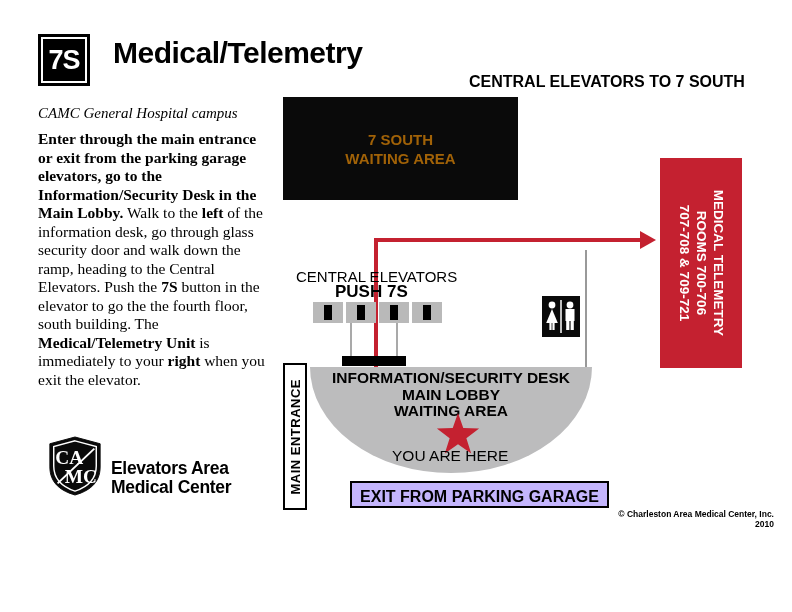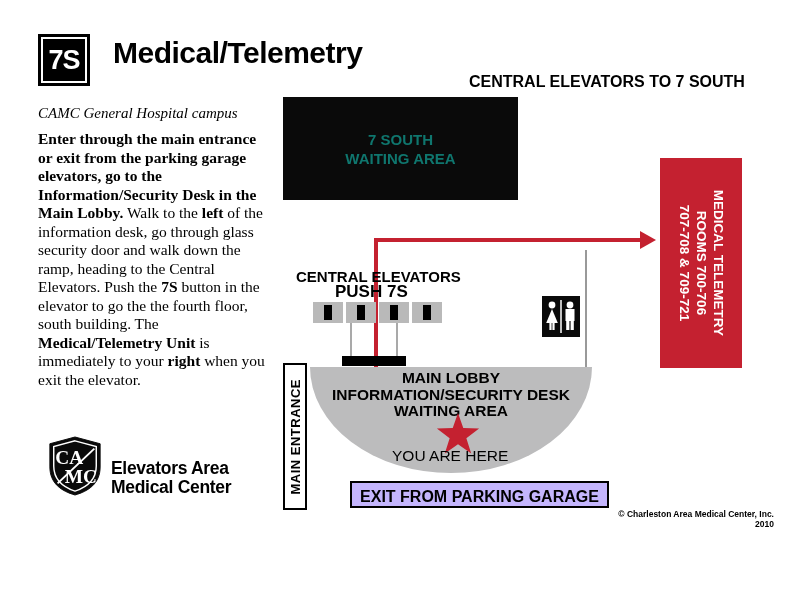--- a/index.html
+++ b/index.html
@@ -17,39 +17,39 @@
   .campus{left:38px;top:105px;width:240px;font-family:"Liberation Serif",serif;font-style:italic;font-size:15px;}
   .intro{left:38px;top:130px;width:233px;font-family:"Liberation Serif",serif;font-size:15.5px;line-height:18.5px;}
 
   .logo-wrap{left:46px;top:435px;display:flex;align-items:flex-end;}
   .logo-name{margin-left:7px;font-weight:bold;font-size:17.5px;line-height:19px;letter-spacing:-0.3px;}
 
   
   .map-heading{left:469px;top:73px;font-size:16px;font-weight:bold;white-space:nowrap;}
 
   
-  .waiting-box{left:283px;top:97px;width:235px;height:103px;background:#0a0a0a;color:#0f766e;
+  .waiting-box{left:283px;top:97px;width:235px;height:103px;background:#0a0a0a;color:#a16207;
                display:flex;flex-direction:column;align-items:center;justify-content:center;
                font-weight:bold;font-size:15px;line-height:19px;text-align:center;}
 
   
   .telemetry-box{left:660px;top:158px;width:82px;height:210px;background:#c42130;}
   .telemetry-text{position:absolute;left:50%;top:50%;width:206px;transform:translate(-50%,-50%) rotate(90deg);
                   color:#fff;font-weight:bold;font-size:13.5px;line-height:17px;text-align:center;white-space:nowrap;}
 
   
   .route{background:#c42130;}
   .route-v{left:374px;top:238px;width:4px;height:204px;}
   .route-h-top{left:374px;top:238px;width:266px;height:4px;}
   .route-h-bottom{left:374px;top:438px;width:73px;height:4px;}
   .route-arrow{left:640px;top:231px;width:0;height:0;border-left:16px solid #c42130;
                border-top:9px solid transparent;border-bottom:9px solid transparent;}
 
   
-  .elev-label{left:296px;top:268px;font-size:15px;font-weight:bold;white-space:nowrap;}
+  .elev-label{left:296px;top:268px;font-size:15px;font-weight:normal;white-space:nowrap;}
   .push-label{left:335px;top:282px;font-size:17px;font-weight:bold;white-space:nowrap;}
   .elev-block{top:302px;width:30px;height:21px;background:#b9b9b9;display:flex;align-items:center;justify-content:center;}
   .elev-door{width:8px;height:15px;background:#000;}
   .connector{top:323px;width:2px;height:33px;background:#a9a9a9;}
   .security-bar{left:342px;top:356px;width:64px;height:10px;background:#000;}
 
   
   .restroom{left:542px;top:296px;width:38px;height:41px;}
   .wall-line{left:585px;top:250px;width:2px;height:117px;background:#999;}
 
@@ -144,22 +144,22 @@
     <rect x="7.4" y="27" width="2.2" height="7" fill="#ffffff"></rect>
     <rect x="10.4" y="27" width="2.2" height="7" fill="#ffffff"></rect>
     <circle cx="28" cy="9" r="3.4" fill="#ffffff"></circle>
     <rect x="23.5" y="13" width="9" height="12" fill="#ffffff"></rect>
     <rect x="24.2" y="25" width="3.2" height="9" fill="#ffffff"></rect>
     <rect x="28.6" y="25" width="3.2" height="9" fill="#ffffff"></rect>
   </svg>
   <div class="abs wall-line"></div>
 
   <div class="abs lobby">
+    <div>INFORMATION/SECURITY DESK</div>
     <div>MAIN LOBBY</div>
-    <div>INFORMATION/SECURITY DESK</div>
     <div>WAITING AREA</div>
   </div>
 
   <svg class="abs star" viewBox="0 0 100 95">
     <polygon points="50,0 62,34 98,35 69,57 80,92 50,71 20,92 31,57 2,35 38,34" fill="#c42130"></polygon>
   </svg>
   <div class="abs you-are-here">YOU ARE HERE</div>
 
   <div class="abs entrance-box">
     <div class="entrance-text">MAIN ENTRANCE</div>

